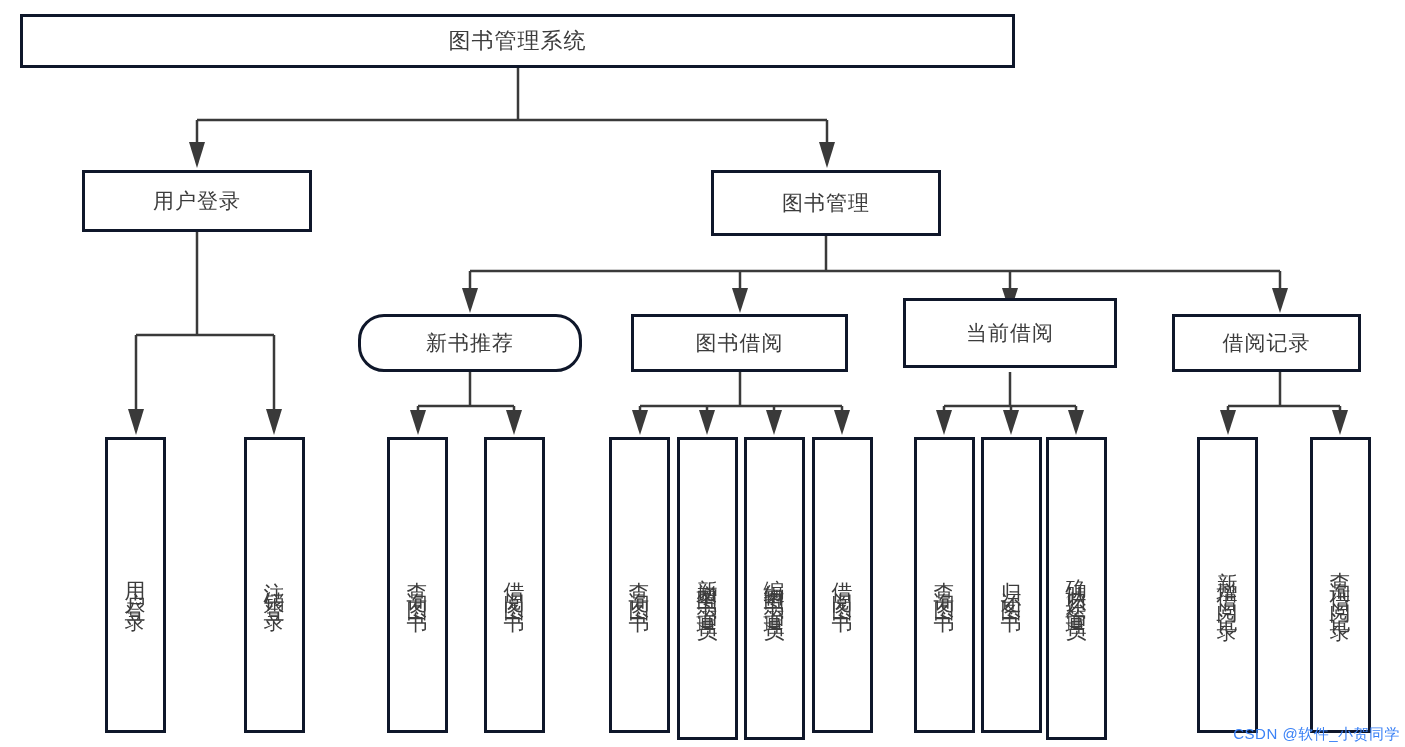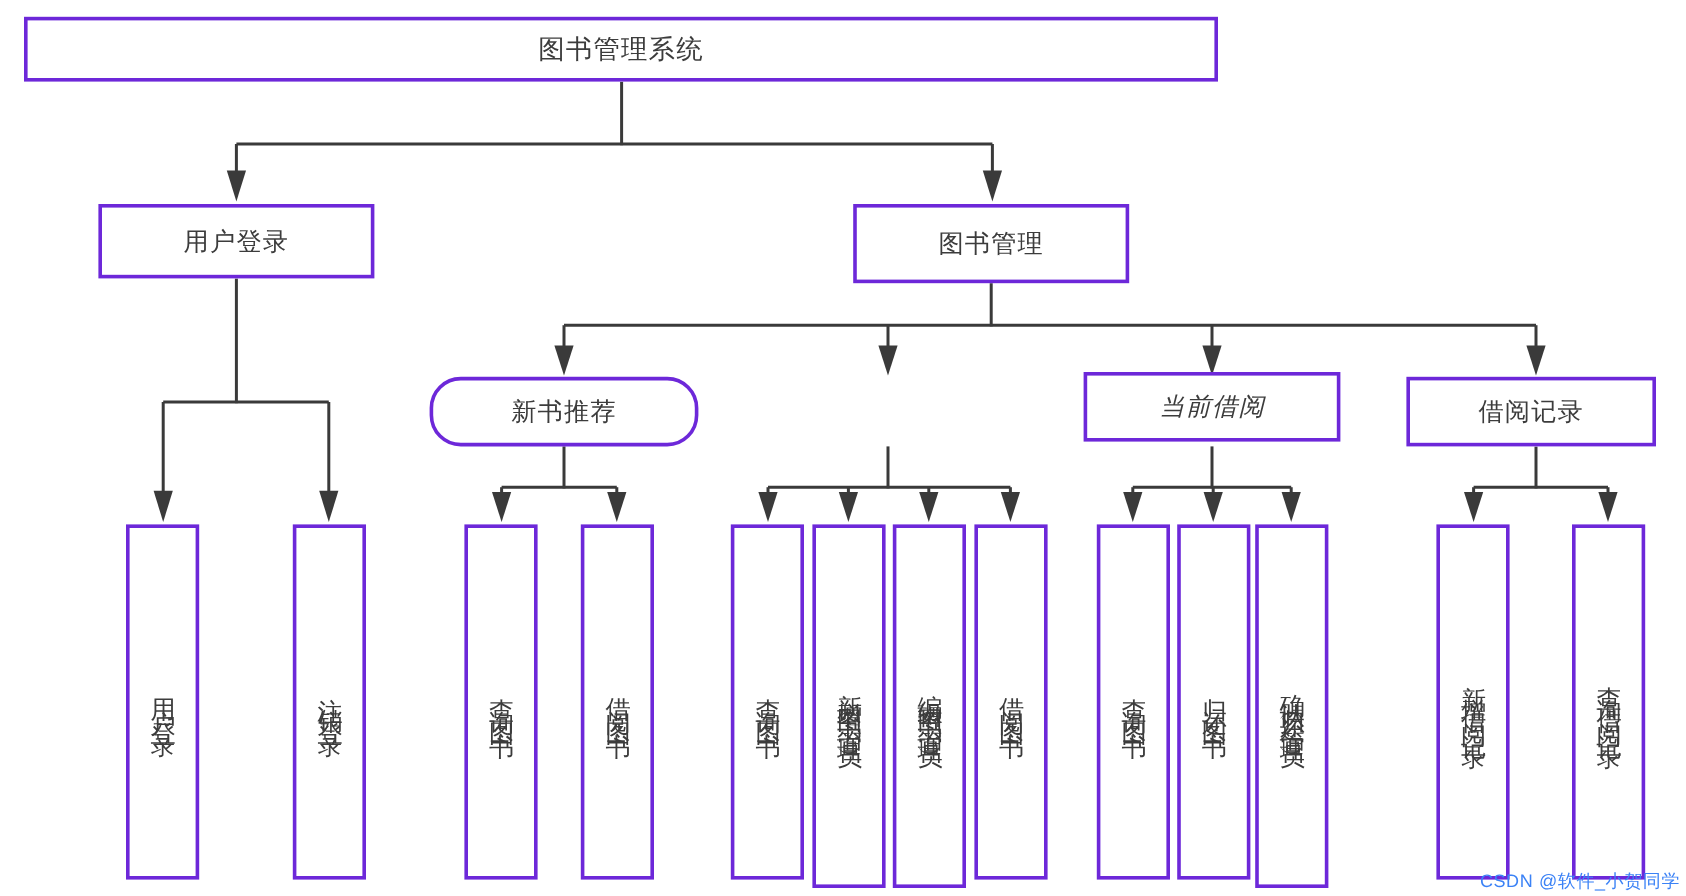--- a/index.html
+++ b/index.html
@@ -25,21 +25,21 @@
     stroke: #3a3a3a;
     stroke-width: 2.5;
   }
   #connectors polygon {
     fill: #3a3a3a;
   }
   .box {
     position: absolute;
     box-sizing: border-box;
     background: #ffffff;
-    border: 3px solid #6d28d9;
+    border: 3px solid #0f172a;
     display: flex;
     align-items: center;
     justify-content: center;
     color: #3c3c3c;
     z-index: 1;
   }
   .h-box {
     font-size: 21px;
     letter-spacing: 1px;
     white-space: nowrap;
@@ -143,24 +143,27 @@
   <div class="box h-box" style="left:82px; top:170px; width:230px; height:62px;">
     <span>用户登录</span>
   </div>
   <div class="box h-box" style="left:711px; top:170px; width:230px; height:66px;">
     <span>图书管理</span>
   </div>
 
   <div class="box h-box" style="left:358px; top:314px; width:224px; height:58px;border-radius:26px;">
     <span>新书推荐</span>
   </div>
-  <div class="box h-box" style="left:903px; top:310px; width:214px; height:58px;font-style:italic;">
+  <div class="box h-box" style="left:631px; top:314px; width:217px; height:58px;">
+    <span>图书借阅</span>
+  </div>
+  <div class="box h-box" style="left:903px; top:298px; width:214px; height:70px;">
     <span>当前借阅</span>
   </div>
-  <div class="box h-box" style="left:1172px; top:314px; width:208px; height:58px;">
+  <div class="box h-box" style="left:1172px; top:314px; width:189px; height:58px;">
     <span>借阅记录</span>
   </div>
 
   <div class="box leaf" style="left:105px; top:437px; width:61px; height:296px;">
     <span>用户登录</span>
   </div>
   <div class="box leaf" style="left:244px; top:437px; width:61px; height:296px;">
     <span>注销登录</span>
   </div>
 

